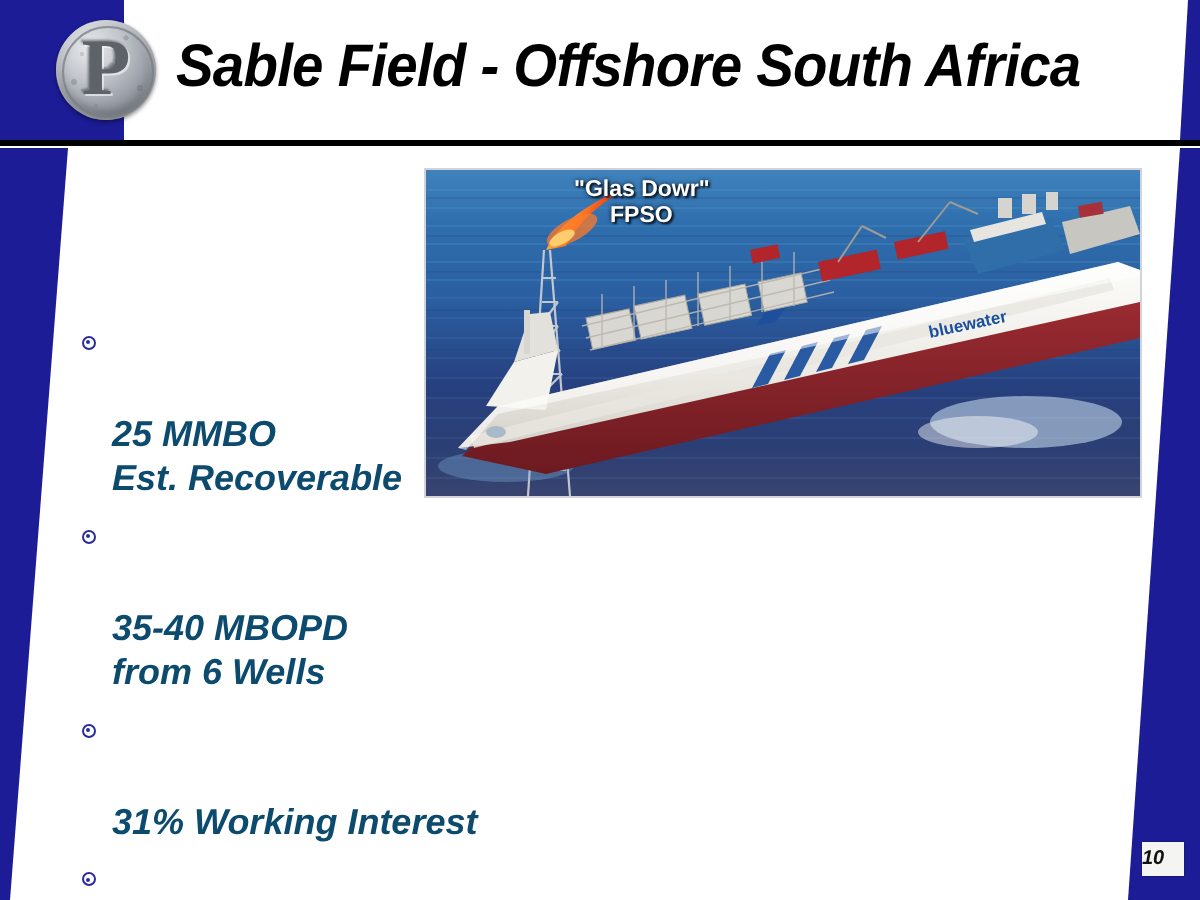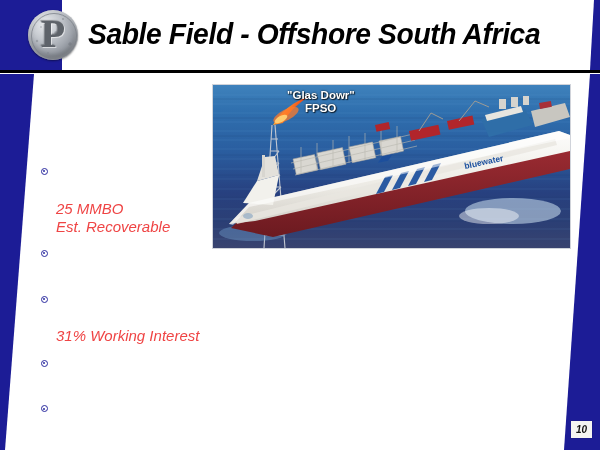--- a/index.html
+++ b/index.html
@@ -104,25 +104,26 @@
   #bullets {
     position: absolute;
     left: 40px; top: 163px;
     width: 520px;
     z-index: 4;
   }
   .bullet {
     position: relative;
     padding-left: 16px;
     margin-bottom: 4px;
-    font-size: 15px;
+    font-size: 18px;
     font-style: italic;
-    color: #ef4444;
+    color: #0c4a6e;
     line-height: 1.22;
     white-space: pre-line;
+    font-weight: bold;
   }
   .bullet .dot {
     position: absolute;
     left: 1px;
     top: 5px;
     width: 7px;
     height: 7px;
     border-radius: 50%;
     border: 1.4px solid #2b2ba0;
     background: #ffffff;
@@ -163,21 +164,21 @@
   #cap2 { left: 305px; top: 102px; }
 
   
   #pagebox {
     position: absolute;
     right: 8px; bottom: 12px;
     width: 21px; height: 17px;
     background: #f4f4f2;
     display: flex;
     align-items: center;
-    justify-content: center;
+    justify-content: flex-start;
     z-index: 8;
     box-shadow: 0 0 1px rgba(0,0,0,.4);
   }
   #pagebox span {
     font-size: 10px;
     font-style: italic;
     font-weight: 700;
     color: #111111;
     line-height: 1;
   }
@@ -340,20 +341,22 @@
   <div class="cap" id="cap2">FPSO</div>
 
   <div id="bullets">
     <div class="bullet tight">
       <span class="dot"></span>
       <span>25 MMBO
   Est. Recoverable</span>
     </div>
     <div class="bullet tight">
       <span class="dot"></span>
+      <span>35-40 MBOPD
+  from 6 Wells</span>
     </div>
     <div class="bullet tight">
       <span class="dot"></span>
       <span>31% Working Interest</span>
     </div>
     <div class="bullet tight">
       <span class="dot"></span>
     </div>
     <div class="bullet tight">
       <span class="dot"></span>

